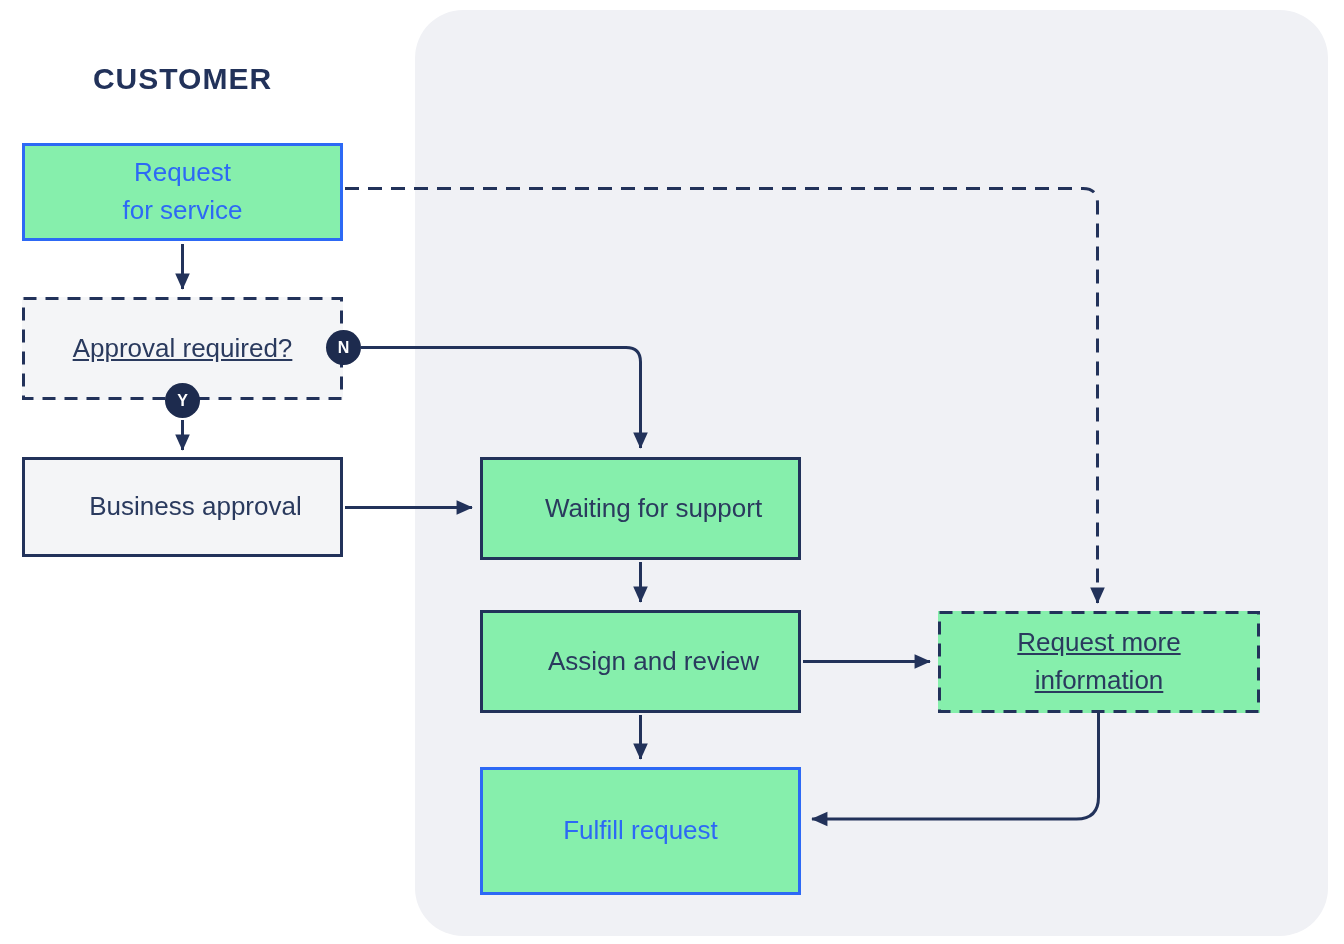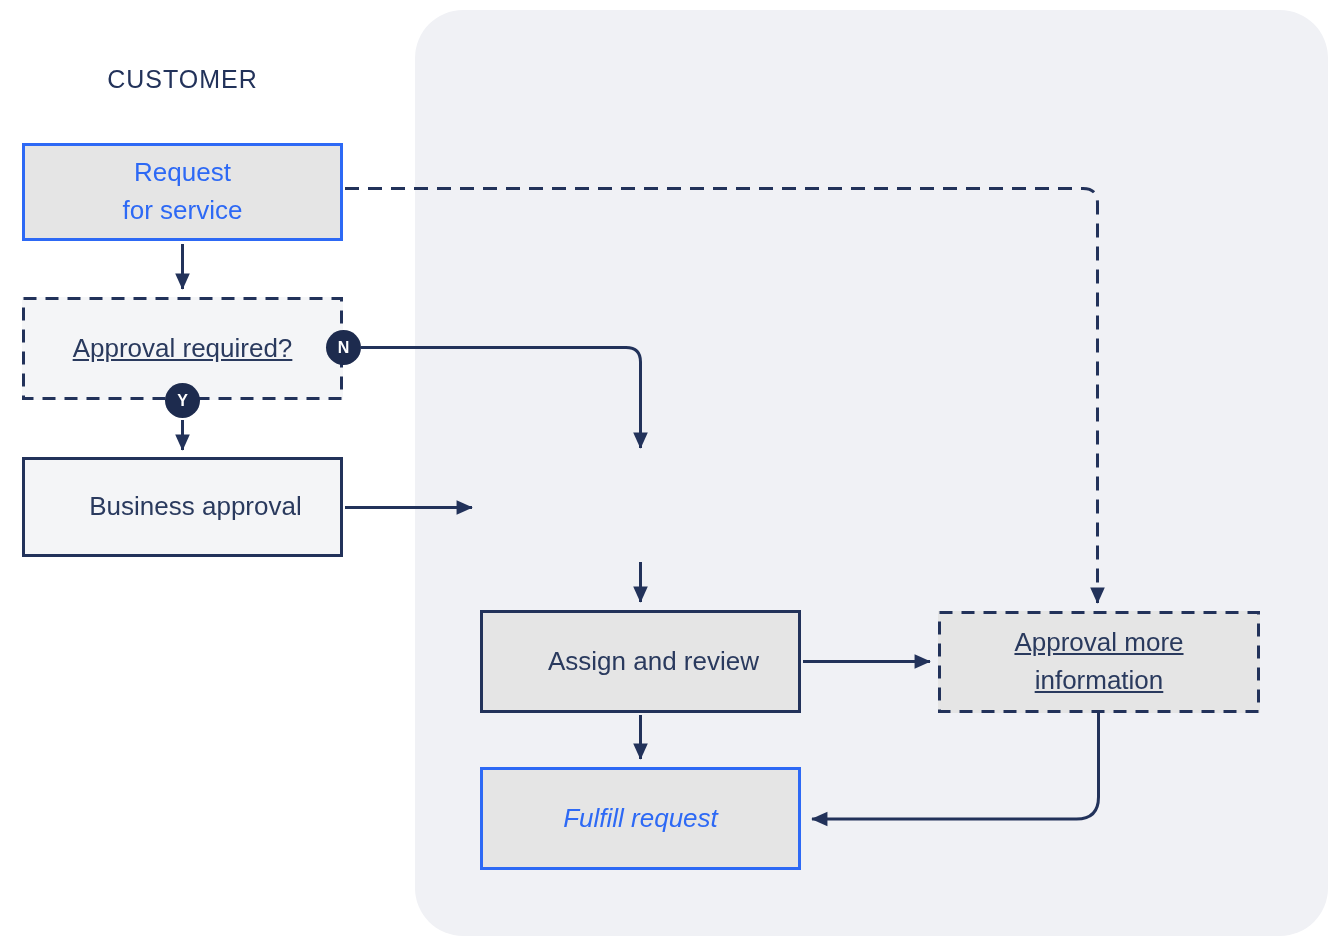--- a/index.html
+++ b/index.html
@@ -28,53 +28,53 @@
     border-radius: 48px;
     z-index: 0;
   }
   .lane-header {
     position: absolute;
     top: 64px;
     height: 30px;
     display: flex;
     align-items: center;
     justify-content: center;
-    font-size: 25px;
-    font-weight: 400;
+    font-size: 30px;
+    font-weight: 700;
     letter-spacing: 1px;
     color: var(--navy);
     z-index: 4;
   }
   #hdr-customer { left: 22px;  width: 321px; }
   #hdr-support  { left: 700px; width: 340px; }
 
   .node {
     position: absolute;
     display: flex;
     align-items: center;
     justify-content: center;
     text-align: center;
     font-size: 26px;
     line-height: 1.45;
     color: var(--navy-text);
     white-space: pre-line;
     z-index: 2;
-    background: #e5e5e5;
+    background: #86efac;
   }
   .node.solid   { border: 3px solid var(--navy); padding-left: 26px; }
   .node.blue    { border: 3px solid var(--blue); color: var(--blue); }
   .node.gray-bg { background: var(--node-gray); }
   .node.dashed  { border: none; z-index: 1; text-decoration: underline; } 
 
   #node-request  { left: 22px;  top: 143px; width: 321px; height: 98px; }
   #node-approval { left: 22px;  top: 297px; width: 321px; height: 103px; background: var(--node-gray); }
   #node-business { left: 22px;  top: 457px; width: 321px; height: 100px; }
   #node-waiting  { left: 480px; top: 457px; width: 321px; height: 103px; }
   #node-assign   { left: 480px; top: 610px; width: 321px; height: 103px; }
-  #node-fulfill  { left: 480px; top: 767px; width: 321px; height: 103px; font-style: italic; }
+  #node-fulfill  { left: 480px; top: 767px; width: 321px; height: 128px; }
   #node-pending  { left: 938px; top: 611px; width: 322px; height: 102px; }
 
   .badge {
     position: absolute;
     width: 35px; height: 35px;
     border-radius: 50%;
     background: #1d2b4e;
     color: #fff;
     font-size: 16px;
     font-weight: 700;
@@ -116,26 +116,27 @@
   <div class="lane-header" id="hdr-customer">CUSTOMER</div>
 
 
   <div class="node blue" id="node-request">Request
 for service</div>
 
   <div class="node dashed gray-bg" id="node-approval">Approval required?</div>
 
   <div class="node solid gray-bg" id="node-business">Business approval</div>
 
+  <div class="node solid" id="node-waiting">Waiting for support</div>
 
   <div class="node solid" id="node-assign">Assign and review</div>
 
   <div class="node blue" id="node-fulfill">Fulfill request</div>
 
-  <div class="node dashed" id="node-pending">Approval more
+  <div class="node dashed" id="node-pending">Request more
 information</div>
 
   <div class="badge" id="badge-n">N</div>
 
   <div class="badge" id="badge-y">Y</div>
 
   <svg class="overlay" width="1344" height="944" viewBox="0 0 1344 944">
     <defs>
       <marker id="arrow" viewBox="0 0 12 12" refX="10.5" refY="6" markerWidth="6.5" markerHeight="6.5" orient="auto-start-reverse">
         <path d="M1,1.5 L11,6 L1,10.5 Z"></path>

